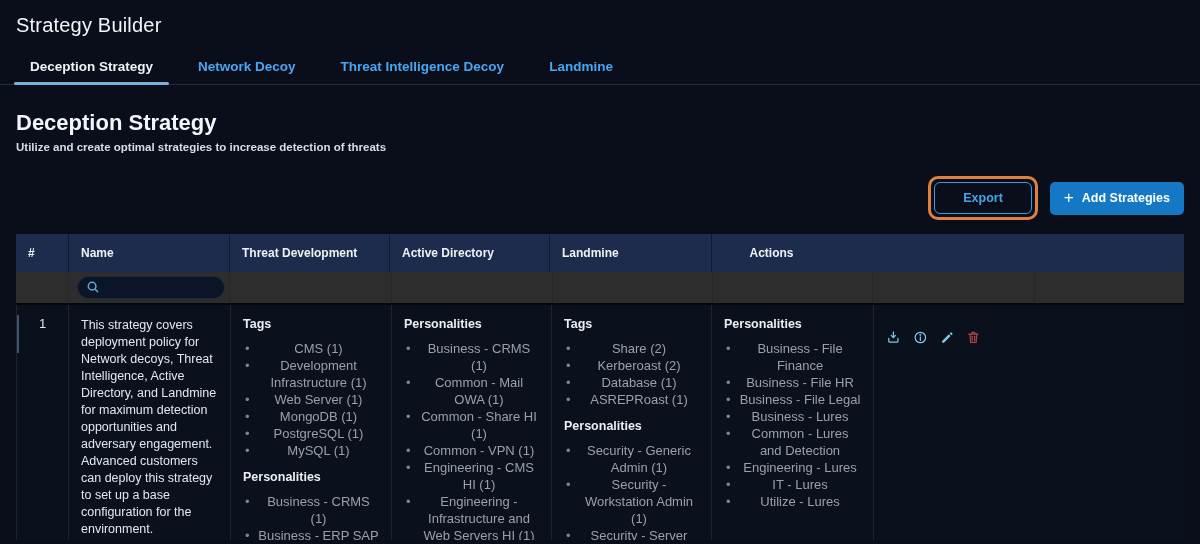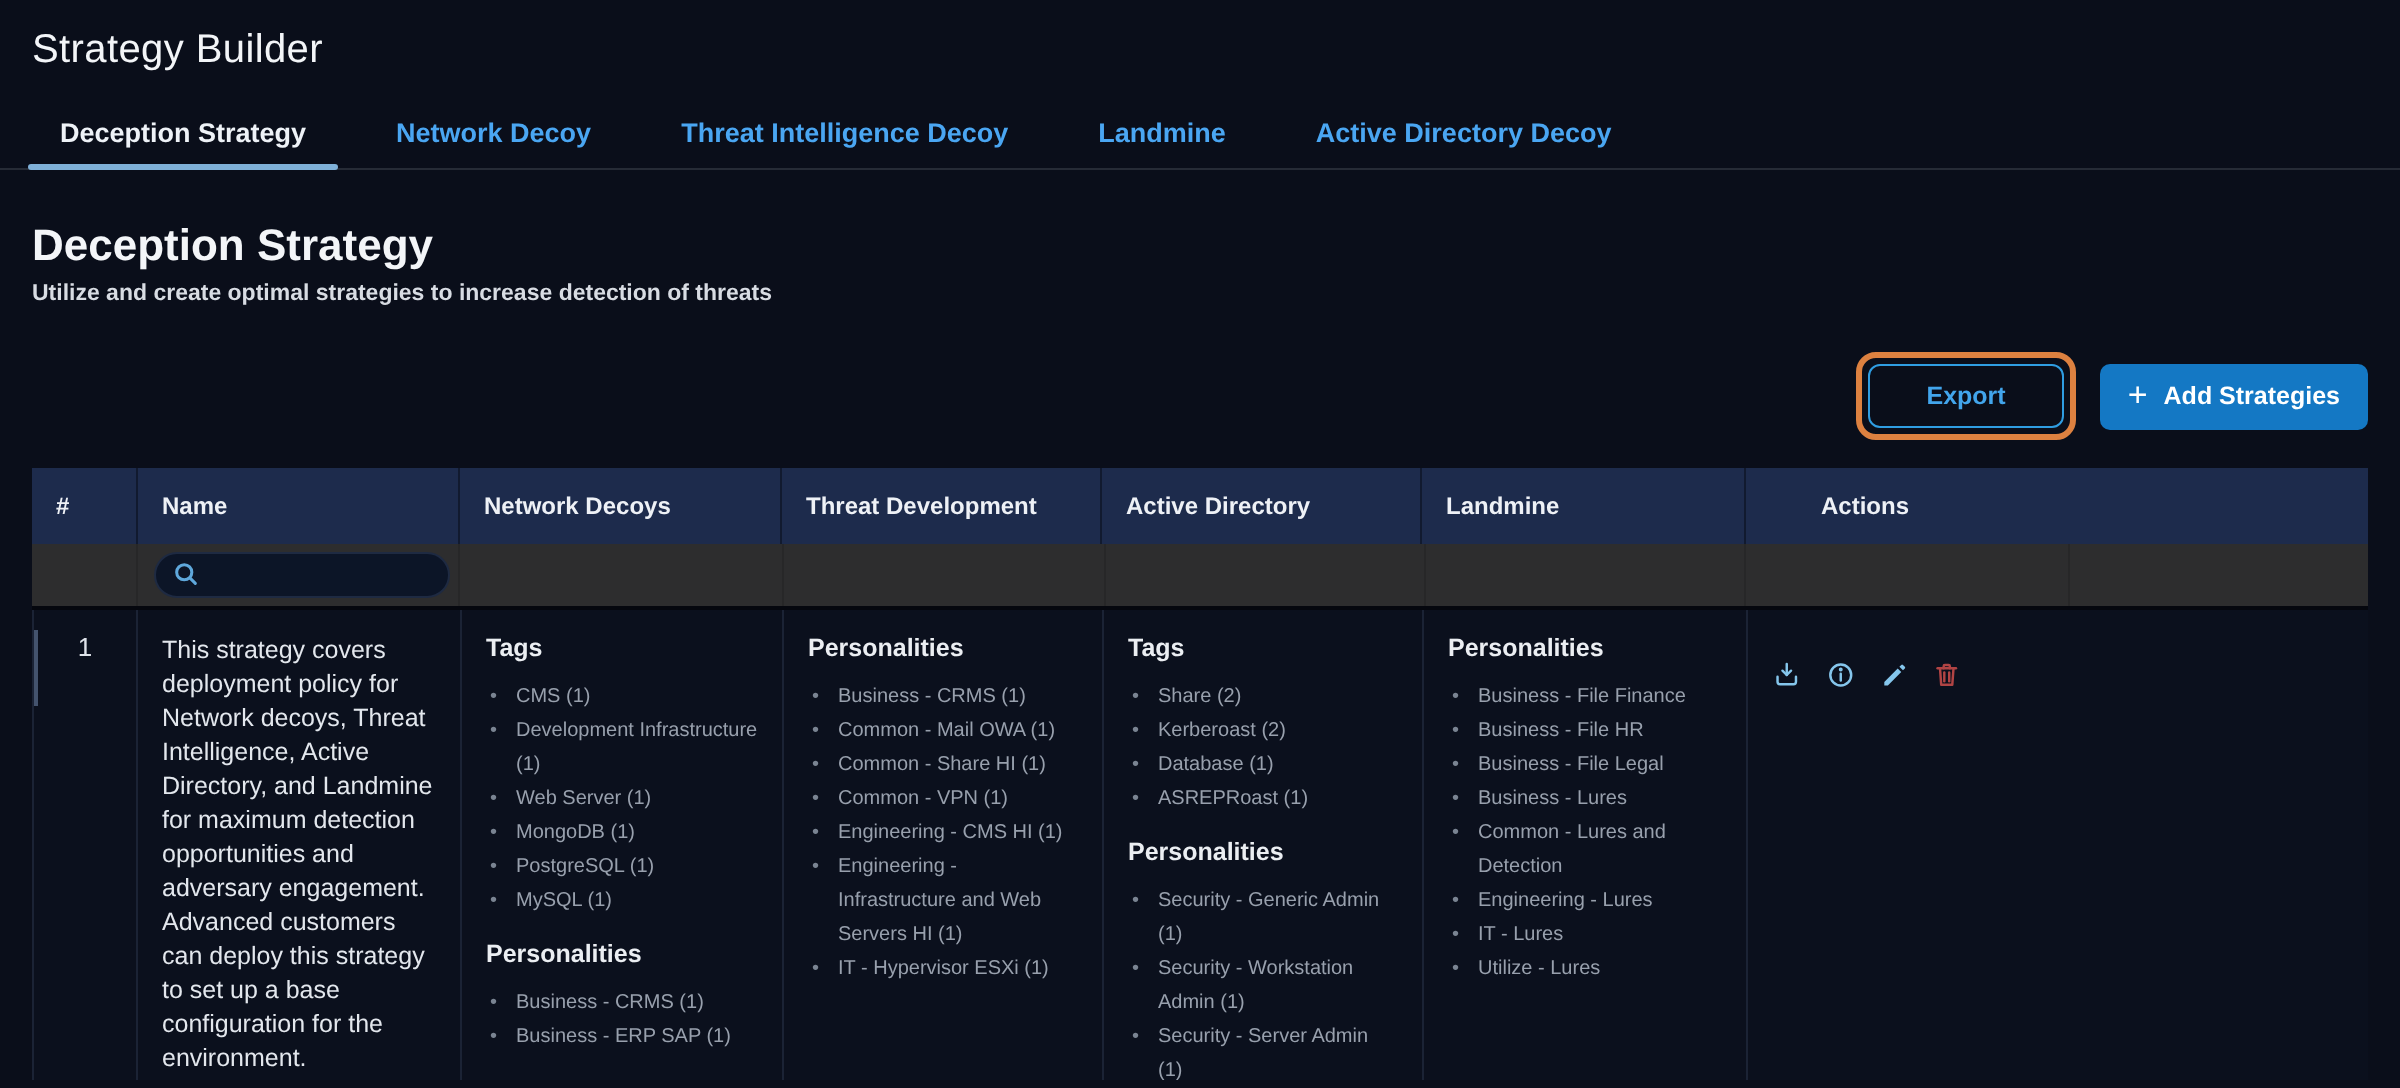--- a/index.html
+++ b/index.html
@@ -56,38 +56,37 @@
   .search-box .mag { position:absolute; left:9px; top:4px; width:14px; height:14px; pointer-events:none; }
 
   .trow { display:flex; background:#0b101d; position:relative; height:235px; align-items:stretch; overflow:hidden; }
   .td { padding:12px; border-left:1px solid #1b2335; font-size:12.5px; overflow:hidden; }
   .td:first-child { border-left:none; }
   .td.c0 { padding:11px 0 0; text-align:center; color:#dfe3ea; font-size:13px; }
   .row-accent { position:absolute; left:1px; top:10px; width:2px; height:38px; background:#44536d; }
 
   .cell-text { color:#e3e7ed; line-height:17px; }
   .cell-subhead { font-size:12.5px; font-weight:bold; color:#ebeef2; margin-bottom:9px; }
-  .cell-list { list-style:none; margin:0 0 11px; color:#98a0ad; font-size:10px; }
+  .cell-list { list-style:none; margin:0 0 11px; color:#98a0ad; font-size:13px;text-align:center; }
   .cell-list li { position:relative; padding-left:15px; line-height:17px; }
   .cell-list li::before { content:"\2022"; position:absolute; left:2px; color:#7a8492; }
 
   .actions { display:flex; justify-content:center; gap:12px; padding-top:12px; }
   .action-icon { width:17px; height:17px; cursor:pointer; }
 </style>
 </head>
 <body>
 
 <div class="page-title">Strategy Builder</div>
 
 <div class="tabs">
   <div class="tab active">Deception Strategy</div>
   <div class="tab">Network Decoy</div>
   <div class="tab">Threat Intelligence Decoy</div>
   <div class="tab">Landmine</div>
-  <div class="tab">Active Directory Decoy</div>
 </div>
 
 <div class="section-head">
   <div class="section-title">Deception Strategy</div>
   <div class="section-sub">Utilize and create optimal strategies to increase detection of threats</div>
 </div>
 
 <div class="toolbar">
   <div class="export-ring">
     <button class="export-btn">Export</button>
@@ -95,21 +94,20 @@
   <button class="add-btn">
     <span class="plus">+</span>
     <span>Add Strategies</span>
   </button>
 </div>
 
 <div class="table">
   <div class="thead">
     <div class="th c0">#</div>
     <div class="th c1">Name</div>
-    <div class="th c3">Network Decoys</div>
     <div class="th c4">Threat Development</div>
     <div class="th c5">Active Directory</div>
     <div class="th c6">Landmine</div>
     <div class="th c7">Actions</div>
   </div>
 
   <div class="search-row">
     <div class="search-slot c0"></div>
     <div class="search-slot c1">
       <div class="search-box">

